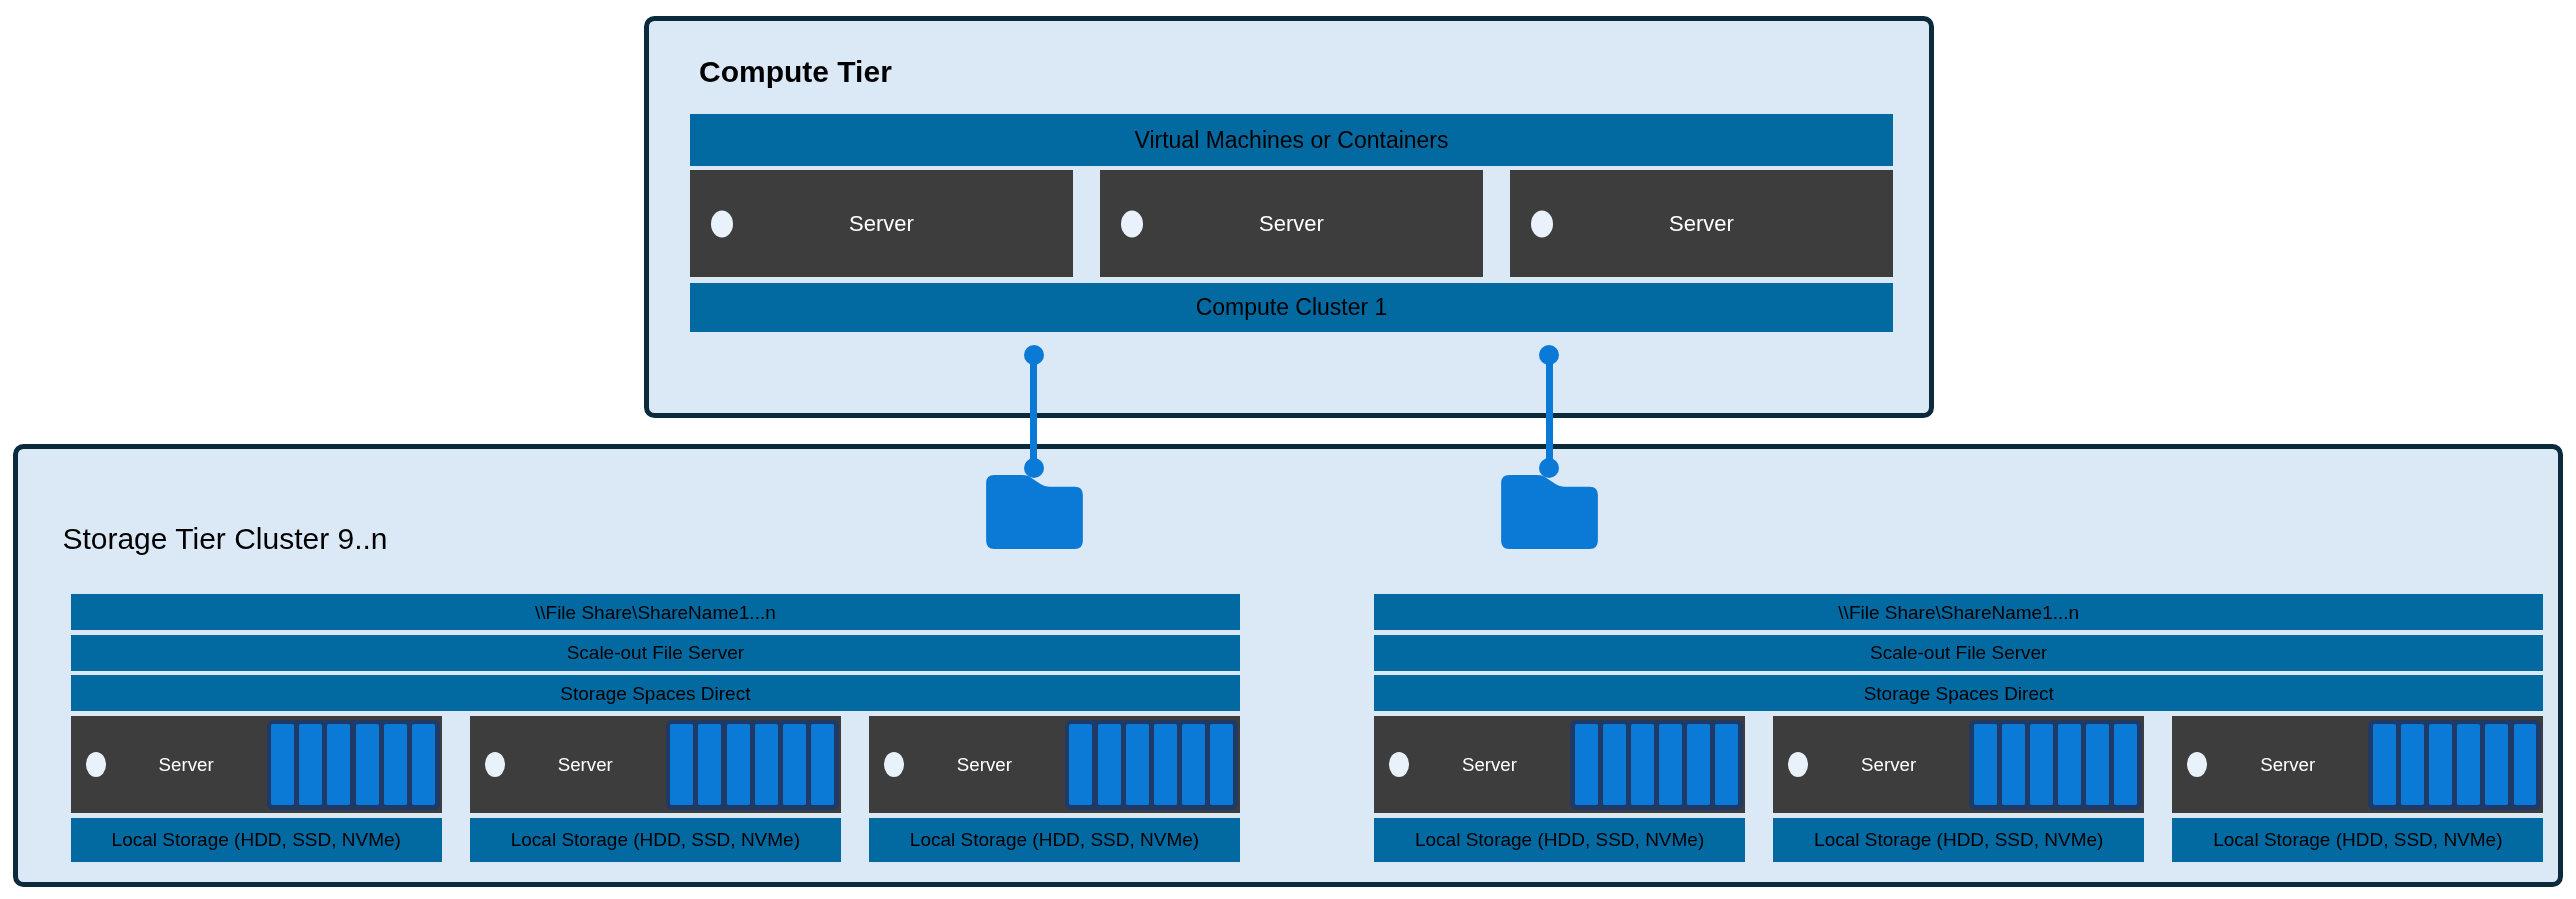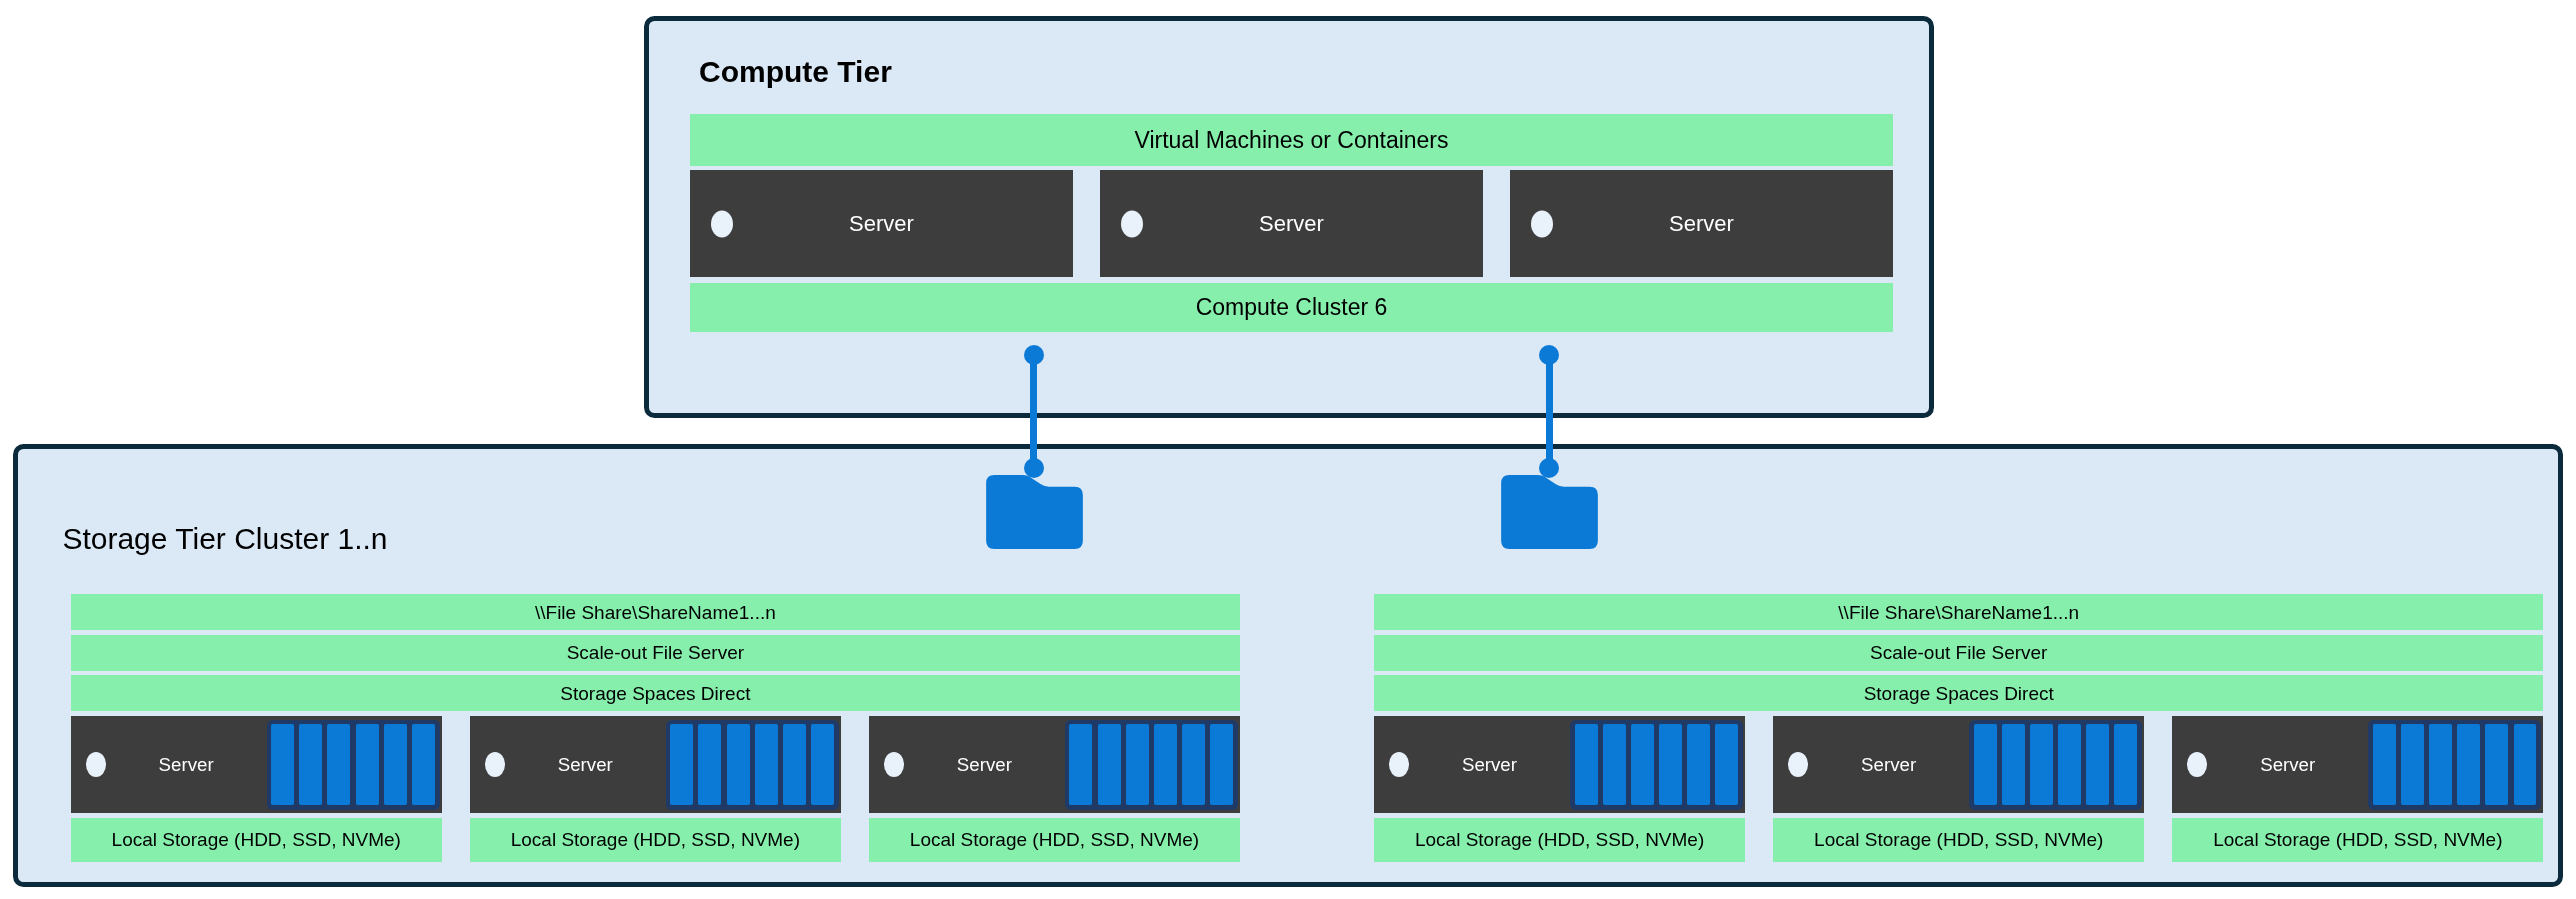--- a/index.html
+++ b/index.html
@@ -12,21 +12,21 @@
     background:#dbe9f7;border:5.2px solid #0b2a3c;border-radius:10.5px;
   }
   #compute-box{left:644px;top:16.3px;width:1290px;height:402px;}
   #storage-box{left:13.4px;top:444px;width:2550px;height:443px;}
   .tier-title{
     position:absolute;font-size:30px;font-weight:400;line-height:1;white-space:nowrap;
   }
   #compute-box .tier-title{left:50px;top:36px;font-weight:bold;}
   #storage-box .tier-title{left:44px;top:75px;}
   .bar{
-    background:#86efac;display:flex;align-items:center;justify-content:center;
+    background:#0369a1;display:flex;align-items:center;justify-content:center;
     white-space:nowrap;line-height:1;
   }
   
   .compute-content{position:absolute;left:41px;top:93px;width:1203px;}
   .vm-bar{height:52px;font-size:23px;}
   .compute-server-row{display:flex;gap:27px;margin-top:4.1px;height:107px;}
   .compute-server{
     flex:1;background:#3d3d3d;position:relative;color:#fff;font-size:22px;
     display:flex;align-items:center;justify-content:center;
   }
@@ -75,26 +75,26 @@
       </div>
       <div class="compute-server">
         <span class="led"></span>
         <span>Server</span>
       </div>
       <div class="compute-server">
         <span class="led"></span>
         <span>Server</span>
       </div>
     </div>
-    <div class="bar cluster-bar">Compute Cluster 6</div>
+    <div class="bar cluster-bar">Compute Cluster 1</div>
   </div>
 </section>
 
 <section class="tier-box" id="storage-box">
-  <div class="tier-title">Storage Tier Cluster 1..n</div>
+  <div class="tier-title">Storage Tier Cluster 9..n</div>
   <div class="clusters-row">
 
     <div class="cluster-col">
       <div class="bar stack-bar">\\File Share\ShareName1...n</div>
       <div class="bar stack-bar">Scale-out File Server</div>
       <div class="bar stack-bar">Storage Spaces Direct</div>
       <div class="storage-server-row">
         <div class="storage-server">
           <span class="led"></span>
           <span class="srv-label">Server</span>

